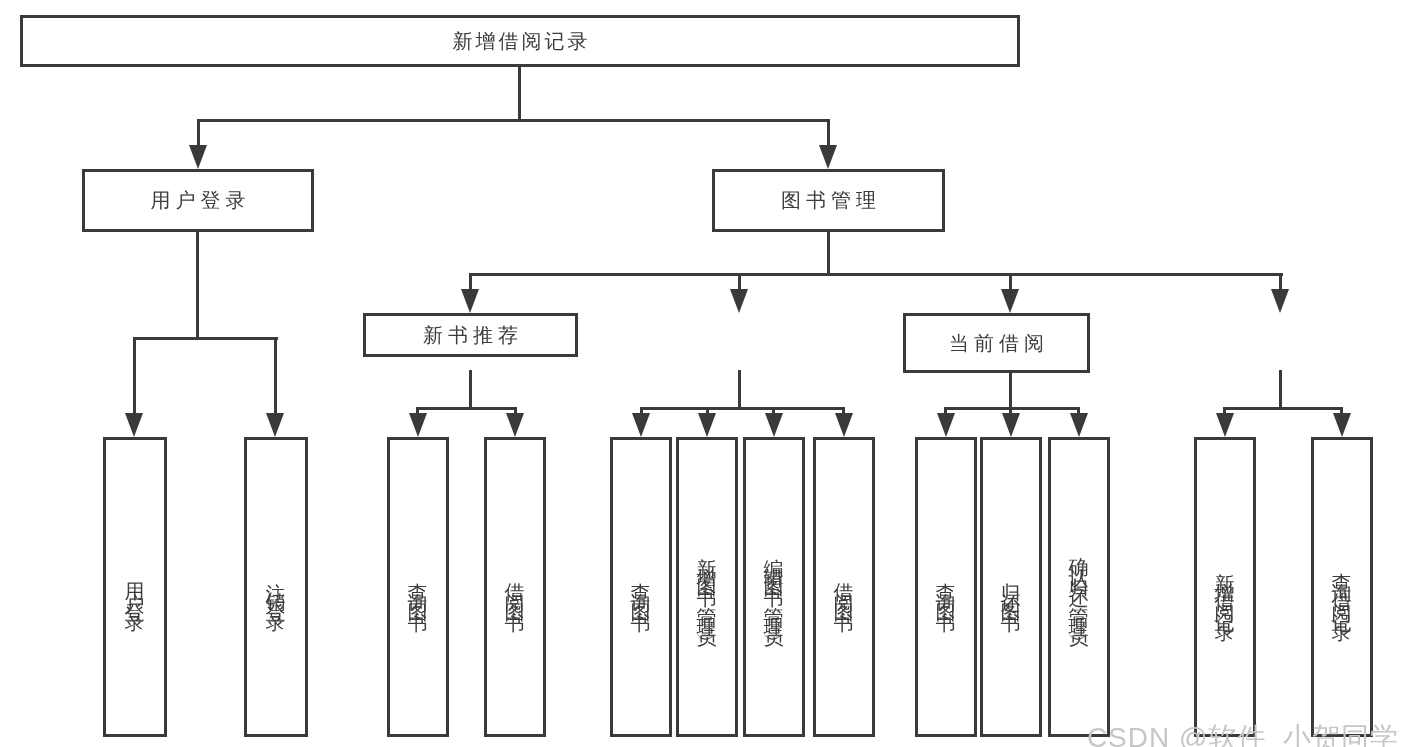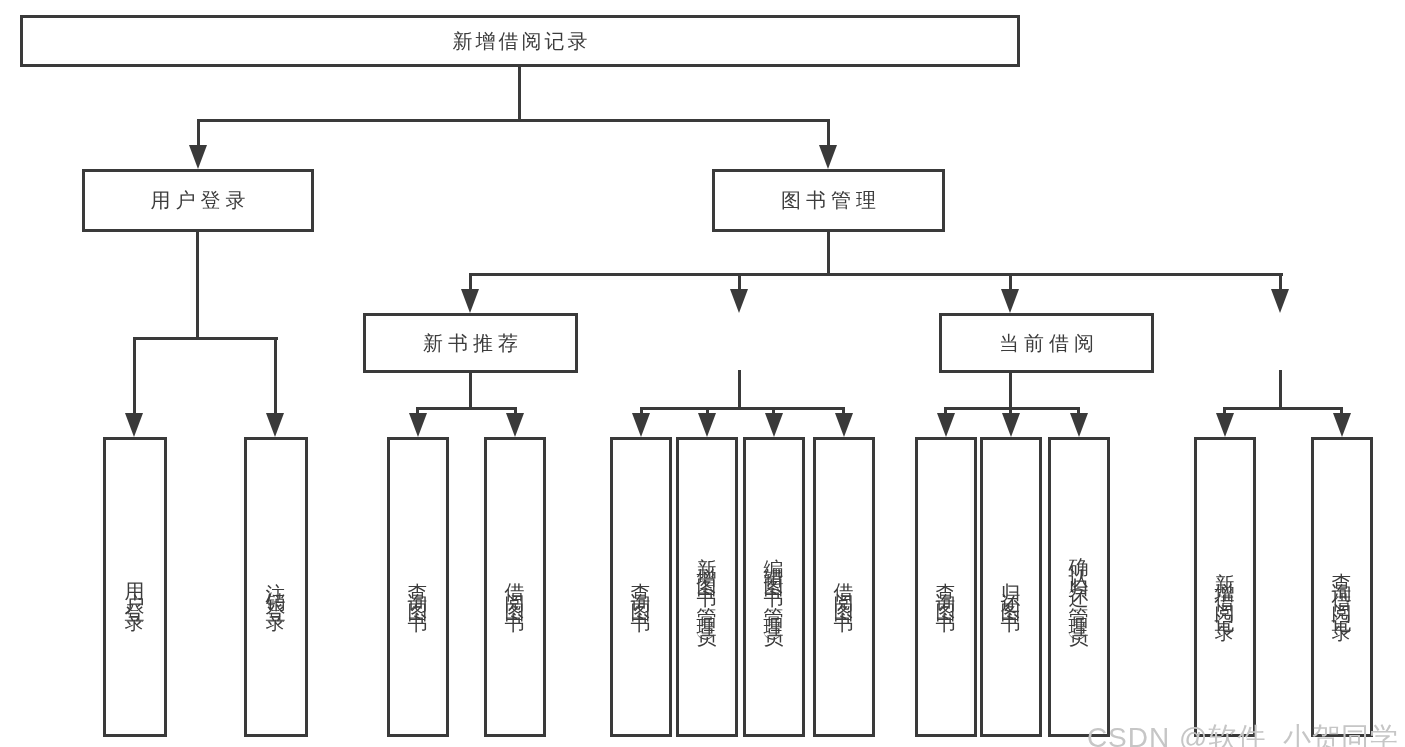--- a/index.html
+++ b/index.html
@@ -90,22 +90,22 @@
   <div class="h" style="left:469px;top:273px;width:814px;"></div>
   <div class="v" style="left:469px;top:276px;height:15px;"></div>
   <div class="arrow" style="left:461px;top:289px;"></div>
   <div class="v" style="left:738px;top:276px;height:15px;"></div>
   <div class="arrow" style="left:730px;top:289px;"></div>
   <div class="v" style="left:1009px;top:276px;height:15px;"></div>
   <div class="arrow" style="left:1001px;top:289px;"></div>
   <div class="v" style="left:1279px;top:276px;height:15px;"></div>
   <div class="arrow" style="left:1271px;top:289px;"></div>
 
-  <div class="node" style="left:363px;top:313px;width:215px;height:60px;">新书推荐</div>
-  <div class="node" style="left:903px;top:313px;width:215px;height:60px;margin-left:36px;">当前借阅</div>
+  <div class="node" style="left:363px;top:313px;width:215px;height:44px;">新书推荐</div>
+  <div class="node" style="left:903px;top:313px;width:187px;height:60px;">当前借阅</div>
 
   <div class="v" style="left:469px;top:370px;height:40px;"></div>
   <div class="h" style="left:416px;top:407px;width:101px;"></div>
   <div class="v" style="left:416px;top:410px;height:6px;"></div>
   <div class="arrow" style="left:409px;top:413px;"></div>
   <div class="v" style="left:514px;top:410px;height:6px;"></div>
   <div class="arrow" style="left:506px;top:413px;"></div>
 
   <div class="v" style="left:738px;top:370px;height:40px;"></div>
   <div class="h" style="left:640px;top:407px;width:205px;"></div>

